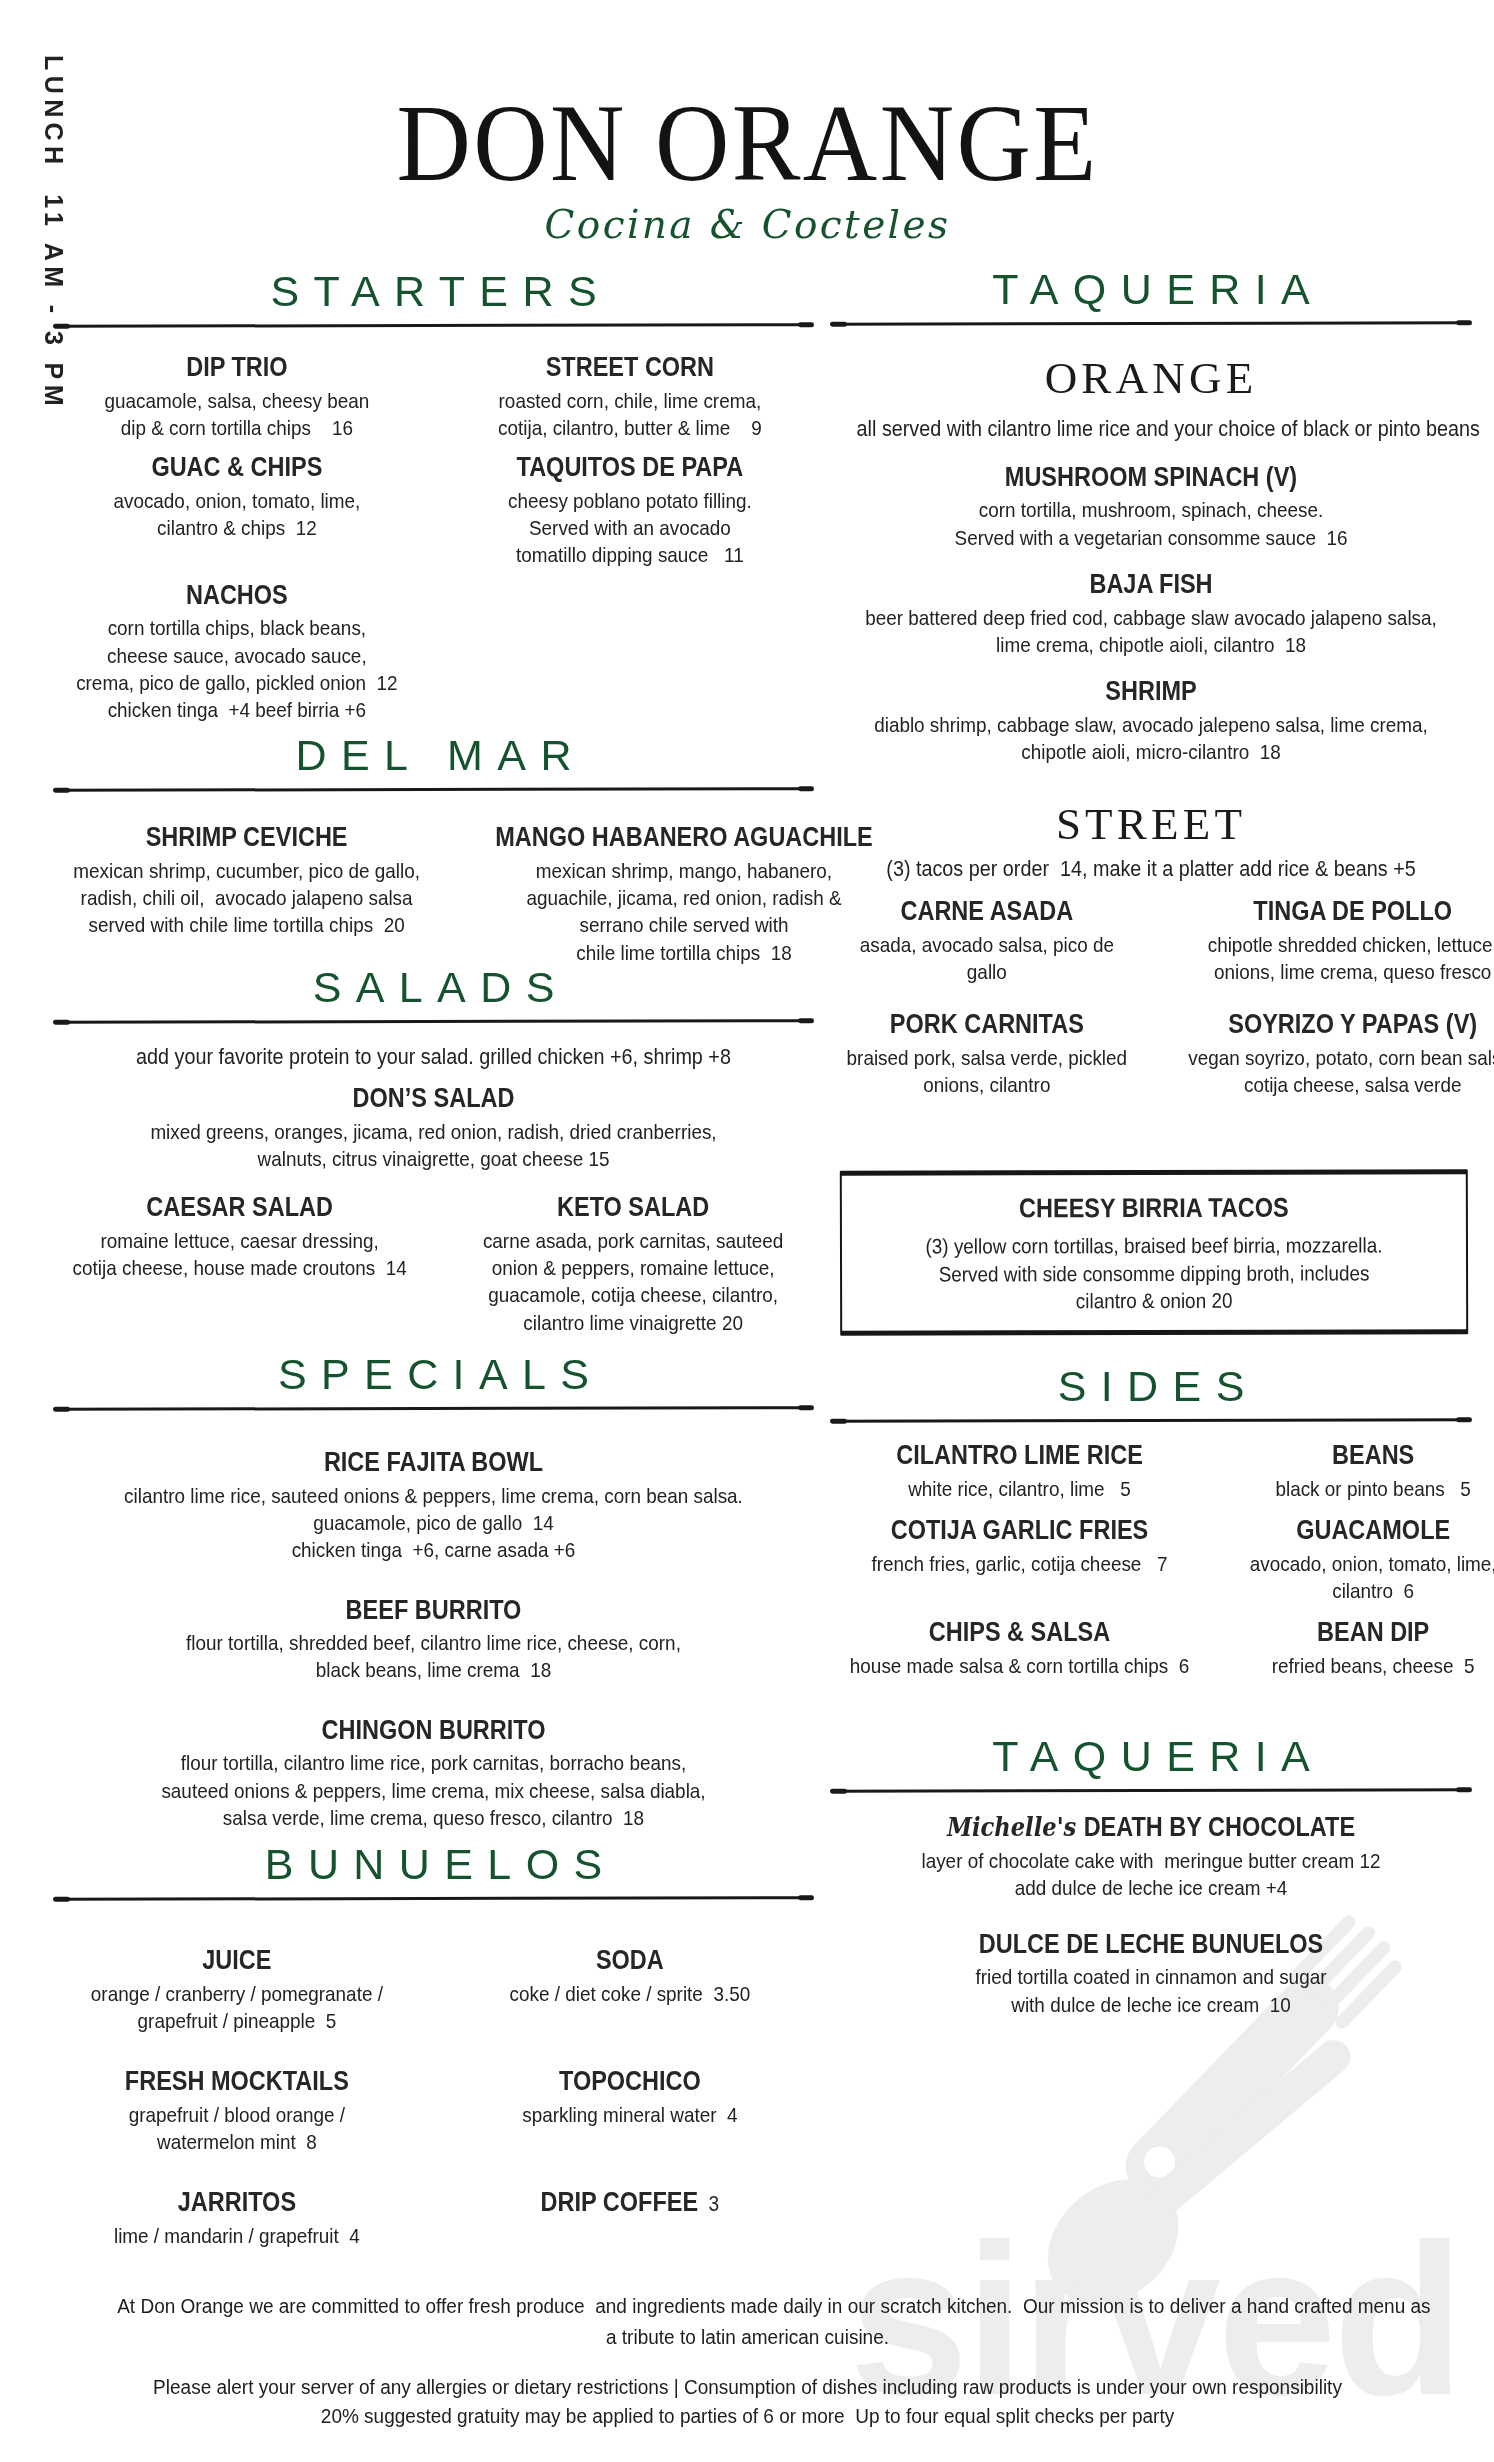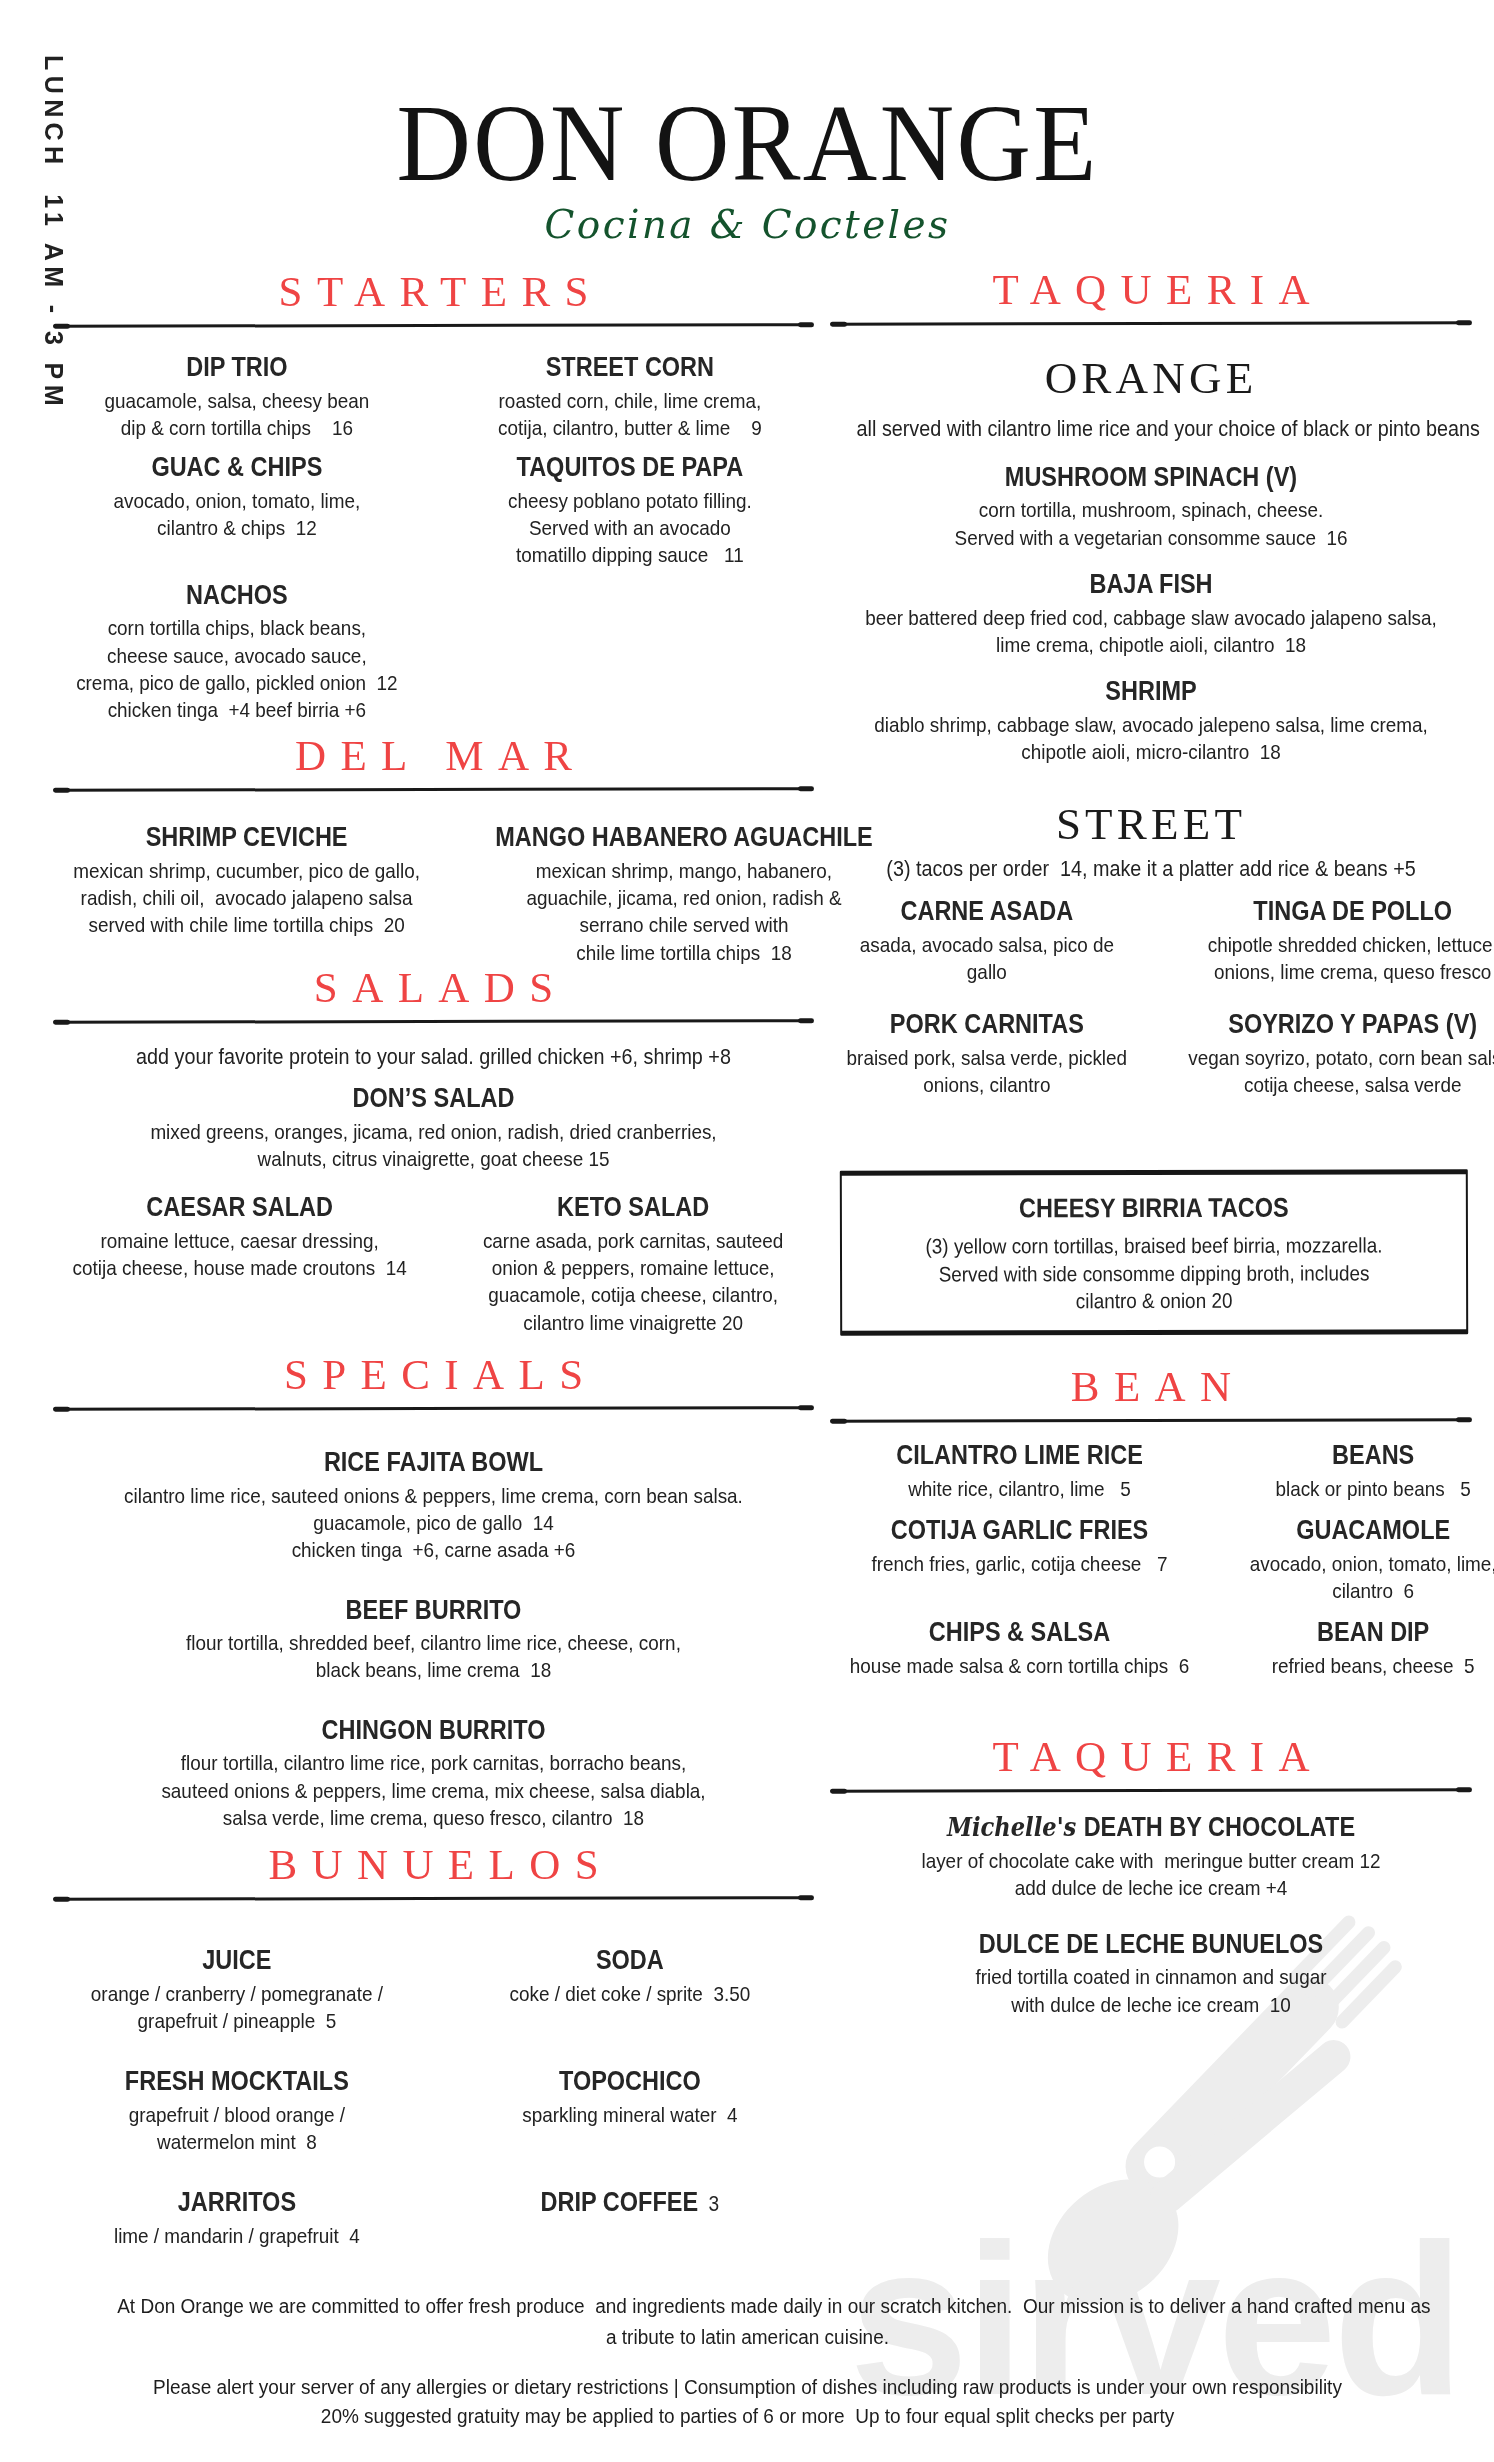--- a/index.html
+++ b/index.html
@@ -12,22 +12,22 @@
   
   .lunch{position:absolute;top:55px;left:39px;z-index:2;writing-mode:vertical-rl;
          font-weight:bold;font-size:25px;letter-spacing:5.4px;white-space:pre;color:#222;}
   .brand{position:absolute;top:84px;left:0;right:0;z-index:2;text-align:center;
          font-family:"Liberation Serif",serif;font-size:103px;letter-spacing:2.4px;
          transform:scaleY(1.06);color:#131313;}
   .brand-sub{position:absolute;top:202px;left:0;right:0;z-index:2;text-align:center;
          font-family:"DejaVu Serif",serif;font-style:italic;font-size:39px;letter-spacing:2.4px;color:#14532d;}
 
   
-  .sec-title{font-family:Liberation Serif, serif;font-size:43px;line-height:1;
-             letter-spacing:14.4px;padding-left:14.4px;text-align:center;color:#ef4444;}
+  .sec-title{font-family:Liberation Sans, sans-serif;font-size:43px;line-height:1;
+             letter-spacing:14.4px;padding-left:14.4px;text-align:center;color:#14532d;}
   .rule{height:3px;background:#191919;border-radius:1.8px;margin-top:10.8px;position:relative;
         transform:rotate(-0.12deg);}
   .rule::before,.rule::after{content:"";position:absolute;width:16.7px;height:5.4px;background:#191919;
         border-radius:3.6px;top:-1.2px;}
   .rule::before{left:-1.2px;} .rule::after{right:-1.2px;}
   .sub-title{font-family:"Liberation Serif",serif;font-size:45px;line-height:1.1;
              letter-spacing:4.2px;text-align:center;color:#1b1b1b;}
 
   
   .mi{text-align:center;}
@@ -319,21 +319,21 @@
   </section>
 
   <section class="abs" id="birria-box">
     <div class="mi-name">CHEESY BIRRIA TACOS</div>
     <div class="mi-desc">(3) yellow corn tortillas, braised beef birria, mozzarella.
 Served with side consomme dipping broth, includes
 cilantro &amp; onion 20</div>
   </section>
 
   <section class="abs col-r" id="sides-head">
-    <div class="sec-title">BEAN</div>
+    <div class="sec-title">SIDES</div>
     <div class="rule"></div>
   </section>
 
   <section class="abs col-r" id="sides-grid">
     <div class="grid2">
       <div class="mi">
         <div class="mi-name">CILANTRO LIME RICE</div>
         <div class="mi-desc">white rice, cilantro, lime   5</div>
       </div>
       <div class="mi">

